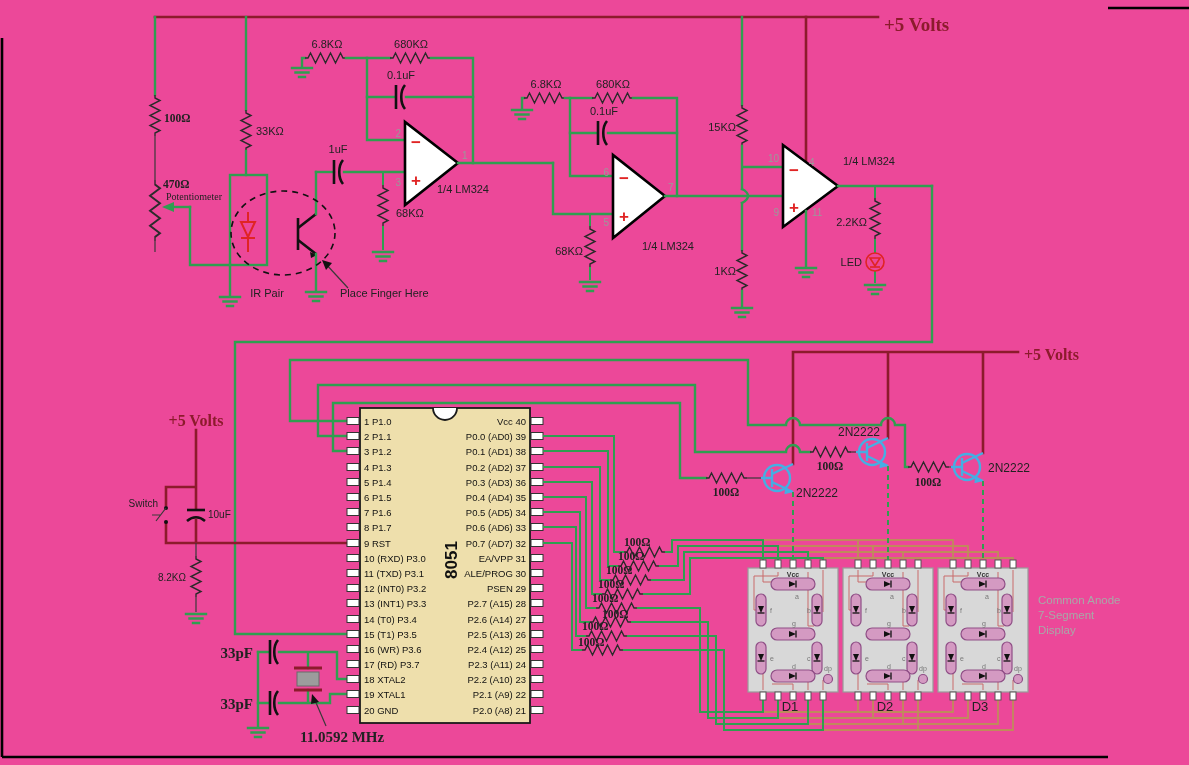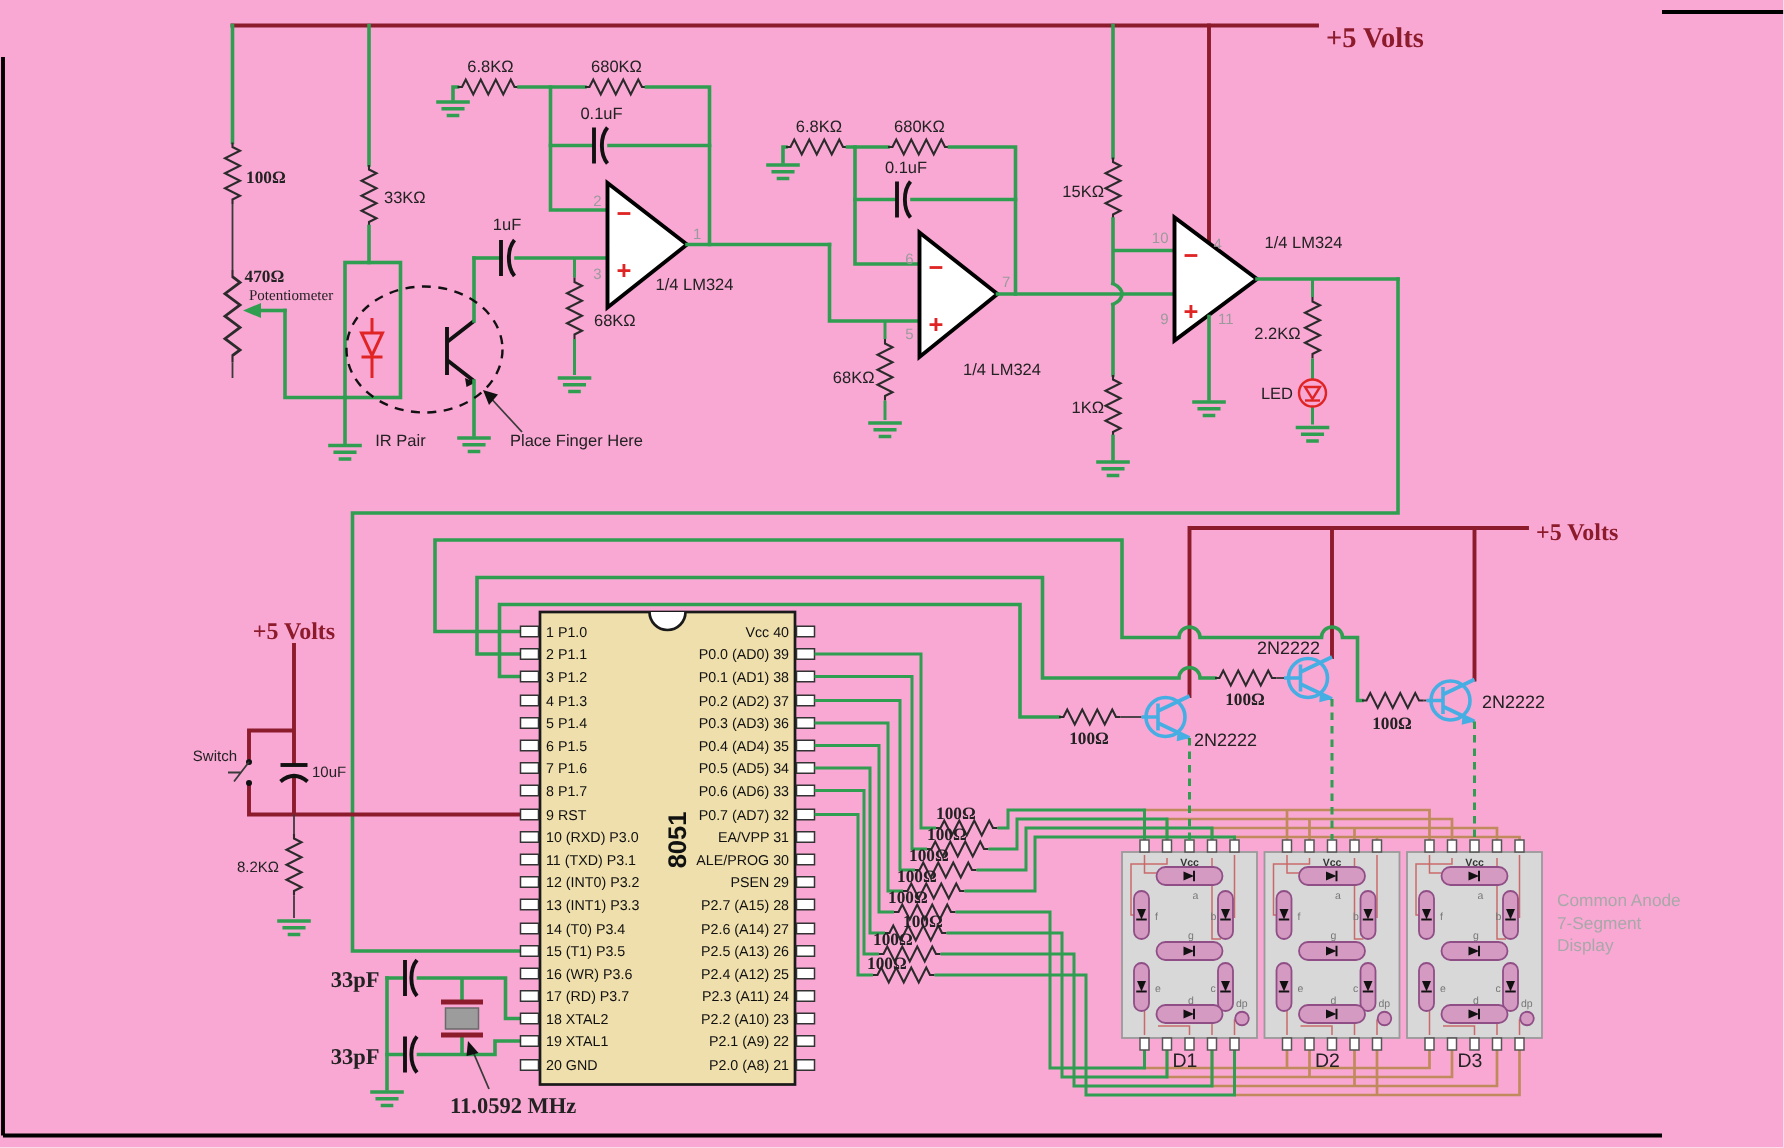--- a/index.html
+++ b/index.html
@@ -1,16 +1,16 @@
 <!DOCTYPE html>
 <html><head>
 <meta charset="utf-8">
 <style>
   html,body{margin:0;padding:0;background:#ffffff;}
-  .page{position:relative;width:1189px;height:765px;background:#f9a8d4;overflow:hidden;
+  .page{position:relative;width:1189px;height:765px;background:#ec4899;overflow:hidden;
         font-family:"Liberation Sans", sans-serif;}
   svg{display:block;}
   
   .wg{stroke:#2f9e50;stroke-width:2.4;fill:none;stroke-linecap:square;}
   .wgt{stroke:#2f9e50;stroke-width:2;fill:none;}
   .wr{stroke:#8c1b2c;stroke-width:2.6;fill:none;stroke-linecap:square;}
   .wk{stroke:#3a3a3a;stroke-width:1.2;fill:none;}
   .wt{stroke:#c08a5c;stroke-width:1.8;fill:none;}
   .res{stroke:#2b2b2b;stroke-width:1.4;fill:none;}
   .cap{stroke:#111;stroke-width:2.6;fill:none;}

